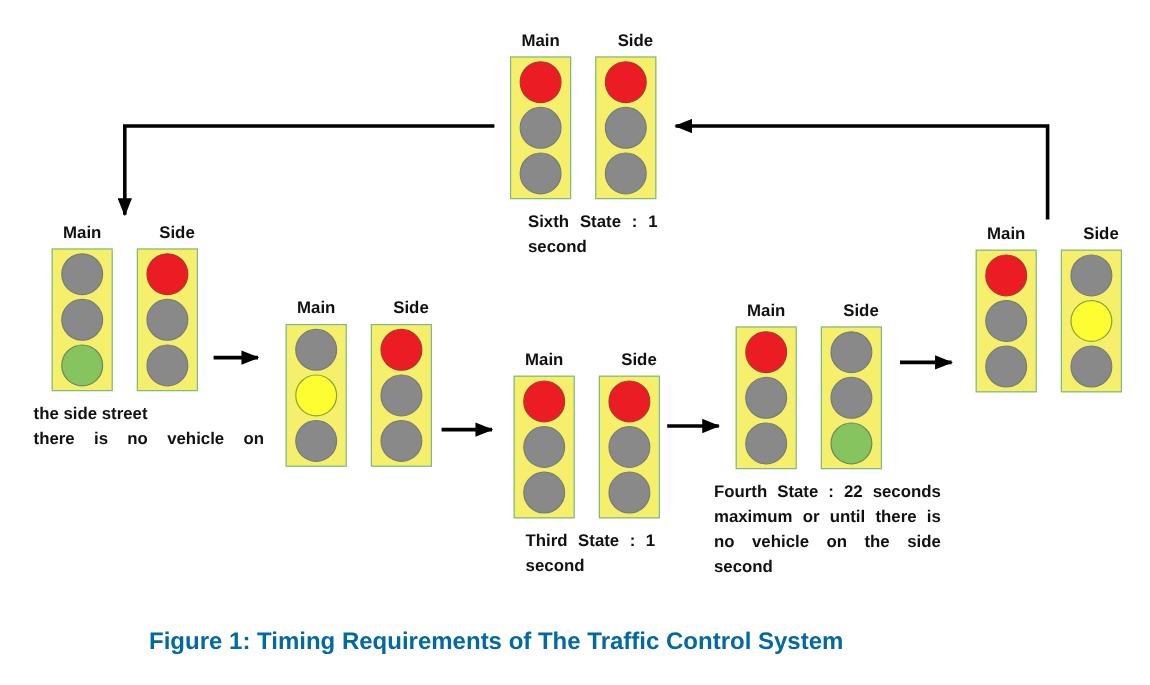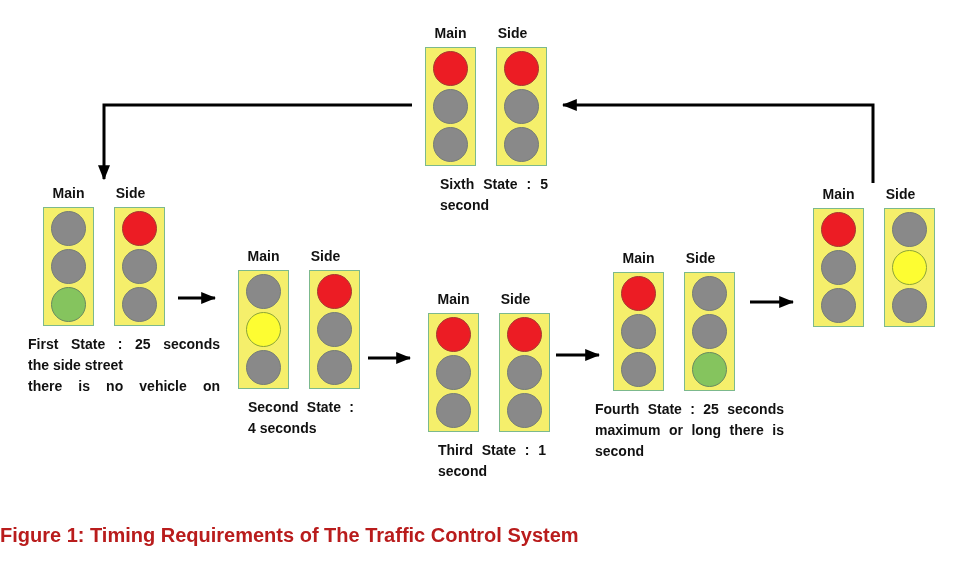--- a/index.html
+++ b/index.html
@@ -12,39 +12,39 @@
   }
   .canvas { position: absolute; inset: 0; }
 
   
   .arrows { position: absolute; left: 0; top: 0; z-index: 1; }
   .arrows path { stroke: var(--arrow, #000); stroke-width: 3; fill: none; stroke-linejoin: miter; }
   .arrows .head { fill: var(--arrow, #000); stroke: none; }
 
   
   .state { position: absolute; z-index: 2; }
-  .labels-row { display: flex; gap: 11px; height: 16px; margin-bottom: 6px; }
+  .labels-row { display: flex; gap: 28px; height: 16px; margin-bottom: 6px; }
   .tl-label { width: 51px; text-align: center; font-weight: bold; font-size: 14px; color: #111; }
   .boxes-row { display: flex; gap: 20px; }
   .light-box {
     width: 51px; height: 119px;
     background: var(--box-fill, #f5ef6b);
     border: 1px solid var(--box-border, #7cb98d);
     display: flex; flex-direction: column;
     justify-content: space-evenly; align-items: center;
     box-sizing: border-box;
   }
   .bulb { width: 35px; height: 35px; border-radius: 50%; border: 1px solid #777; box-sizing: border-box; }
 
   .state-caption { font-weight: bold; font-size: 14px; line-height: 21px; color: #111; margin-top: 8px; }
   .cap-line.just { text-align: justify; text-align-last: justify; }
 
   .figure-caption {
     position: absolute; left: 0; top: 524px; width: 827px;
-    font-weight: bold; font-size: 20px; color: #b91c1c; z-index: 2;
+    text-align: center; font-weight: bold; font-size: 20px; color: #0369a1; z-index: 2;
   }
 
   
   #state-0 { left: 43px;  top: 185px; }  #state-0 .state-caption { margin-left: -15px; width: 192px; }
   #state-1 { left: 238px; top: 248px; }  #state-1 .state-caption { margin-left: 10px;  width: 106px; }
   #state-2 { left: 428px; top: 291px; }  #state-2 .state-caption { margin-left: 10px;  width: 108px; }
   #state-3 { left: 613px; top: 250px; }  #state-3 .state-caption { margin-left: -18px; width: 189px; }
   #state-4 { left: 813px; top: 186px; }  #state-4 .state-caption { margin-left: 14px;  width: 108px; }
   #state-5 { left: 425px; top: 25px;  }  #state-5 .state-caption { margin-left: 15px;  width: 108px; }
 </style>
@@ -78,21 +78,20 @@
         <span class="bulb" style="background: rgb(137, 137, 137); border-color: rgb(117, 125, 118);"></span>
         <span class="bulb" style="background: rgb(133, 196, 94); border-color: rgb(104, 138, 96);"></span>
       </div>
       <div class="light-box">
         <span class="bulb" style="background: rgb(236, 28, 36); border-color: rgb(164, 59, 49);"></span>
         <span class="bulb" style="background: rgb(137, 137, 137); border-color: rgb(117, 125, 118);"></span>
         <span class="bulb" style="background: rgb(137, 137, 137); border-color: rgb(117, 125, 118);"></span>
       </div>
     </div>
     <div class="state-caption">
-      <div class="cap-line just">First State : 25 seconds</div>
       <div class="cap-line">the side street</div>
       <div class="cap-line just">there is no vehicle on</div>
     </div>
   </div>
 
   <div class="state" id="state-1">
     <div class="labels-row">
       <span class="tl-label">Main</span>
       <span class="tl-label">Side</span>
     </div>
@@ -101,24 +100,20 @@
         <span class="bulb" style="background: rgb(137, 137, 137); border-color: rgb(117, 125, 118);"></span>
         <span class="bulb" style="background: rgb(253, 253, 50); border-color: rgb(139, 164, 56);"></span>
         <span class="bulb" style="background: rgb(137, 137, 137); border-color: rgb(117, 125, 118);"></span>
       </div>
       <div class="light-box">
         <span class="bulb" style="background: rgb(236, 28, 36); border-color: rgb(164, 59, 49);"></span>
         <span class="bulb" style="background: rgb(137, 137, 137); border-color: rgb(117, 125, 118);"></span>
         <span class="bulb" style="background: rgb(137, 137, 137); border-color: rgb(117, 125, 118);"></span>
       </div>
     </div>
-    <div class="state-caption">
-      <div class="cap-line just">Second State :</div>
-      <div class="cap-line">4 seconds</div>
-    </div>
   </div>
 
   <div class="state" id="state-2">
     <div class="labels-row">
       <span class="tl-label">Main</span>
       <span class="tl-label">Side</span>
     </div>
     <div class="boxes-row">
       <div class="light-box">
         <span class="bulb" style="background: rgb(236, 28, 36); border-color: rgb(164, 59, 49);"></span>
@@ -148,22 +143,23 @@
         <span class="bulb" style="background: rgb(137, 137, 137); border-color: rgb(117, 125, 118);"></span>
         <span class="bulb" style="background: rgb(137, 137, 137); border-color: rgb(117, 125, 118);"></span>
       </div>
       <div class="light-box">
         <span class="bulb" style="background: rgb(137, 137, 137); border-color: rgb(117, 125, 118);"></span>
         <span class="bulb" style="background: rgb(137, 137, 137); border-color: rgb(117, 125, 118);"></span>
         <span class="bulb" style="background: rgb(133, 196, 94); border-color: rgb(104, 138, 96);"></span>
       </div>
     </div>
     <div class="state-caption">
-      <div class="cap-line just">Fourth State : 25 seconds</div>
-      <div class="cap-line just">maximum or long there is</div>
+      <div class="cap-line just">Fourth State : 22 seconds</div>
+      <div class="cap-line just">maximum or until there is</div>
+      <div class="cap-line just">no vehicle on the side</div>
       <div class="cap-line">second</div>
     </div>
   </div>
 
   <div class="state" id="state-4">
     <div class="labels-row">
       <span class="tl-label">Main</span>
       <span class="tl-label">Side</span>
     </div>
     <div class="boxes-row">
@@ -191,20 +187,20 @@
         <span class="bulb" style="background: rgb(137, 137, 137); border-color: rgb(117, 125, 118);"></span>
         <span class="bulb" style="background: rgb(137, 137, 137); border-color: rgb(117, 125, 118);"></span>
       </div>
       <div class="light-box">
         <span class="bulb" style="background: rgb(236, 28, 36); border-color: rgb(164, 59, 49);"></span>
         <span class="bulb" style="background: rgb(137, 137, 137); border-color: rgb(117, 125, 118);"></span>
         <span class="bulb" style="background: rgb(137, 137, 137); border-color: rgb(117, 125, 118);"></span>
       </div>
     </div>
     <div class="state-caption">
-      <div class="cap-line just">Sixth State : 5</div>
+      <div class="cap-line just">Sixth State : 1</div>
       <div class="cap-line">second</div>
     </div>
   </div>
 
   <div class="figure-caption">Figure 1: Timing Requirements of The Traffic Control System</div>
 
 </div>
 
 </body></html>

